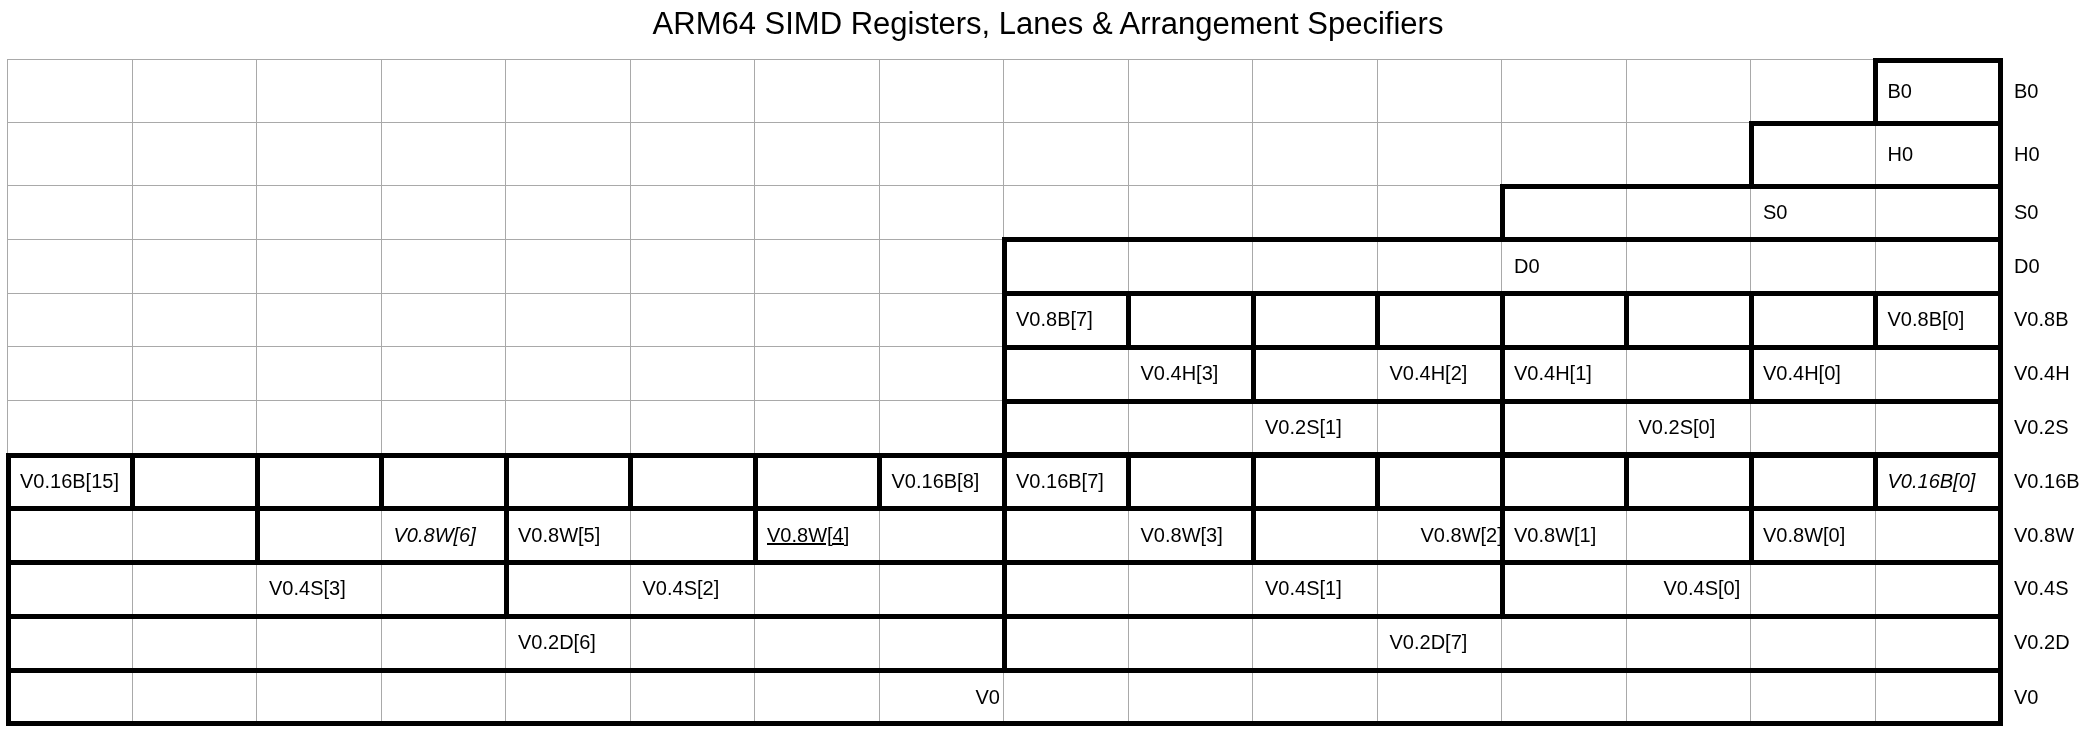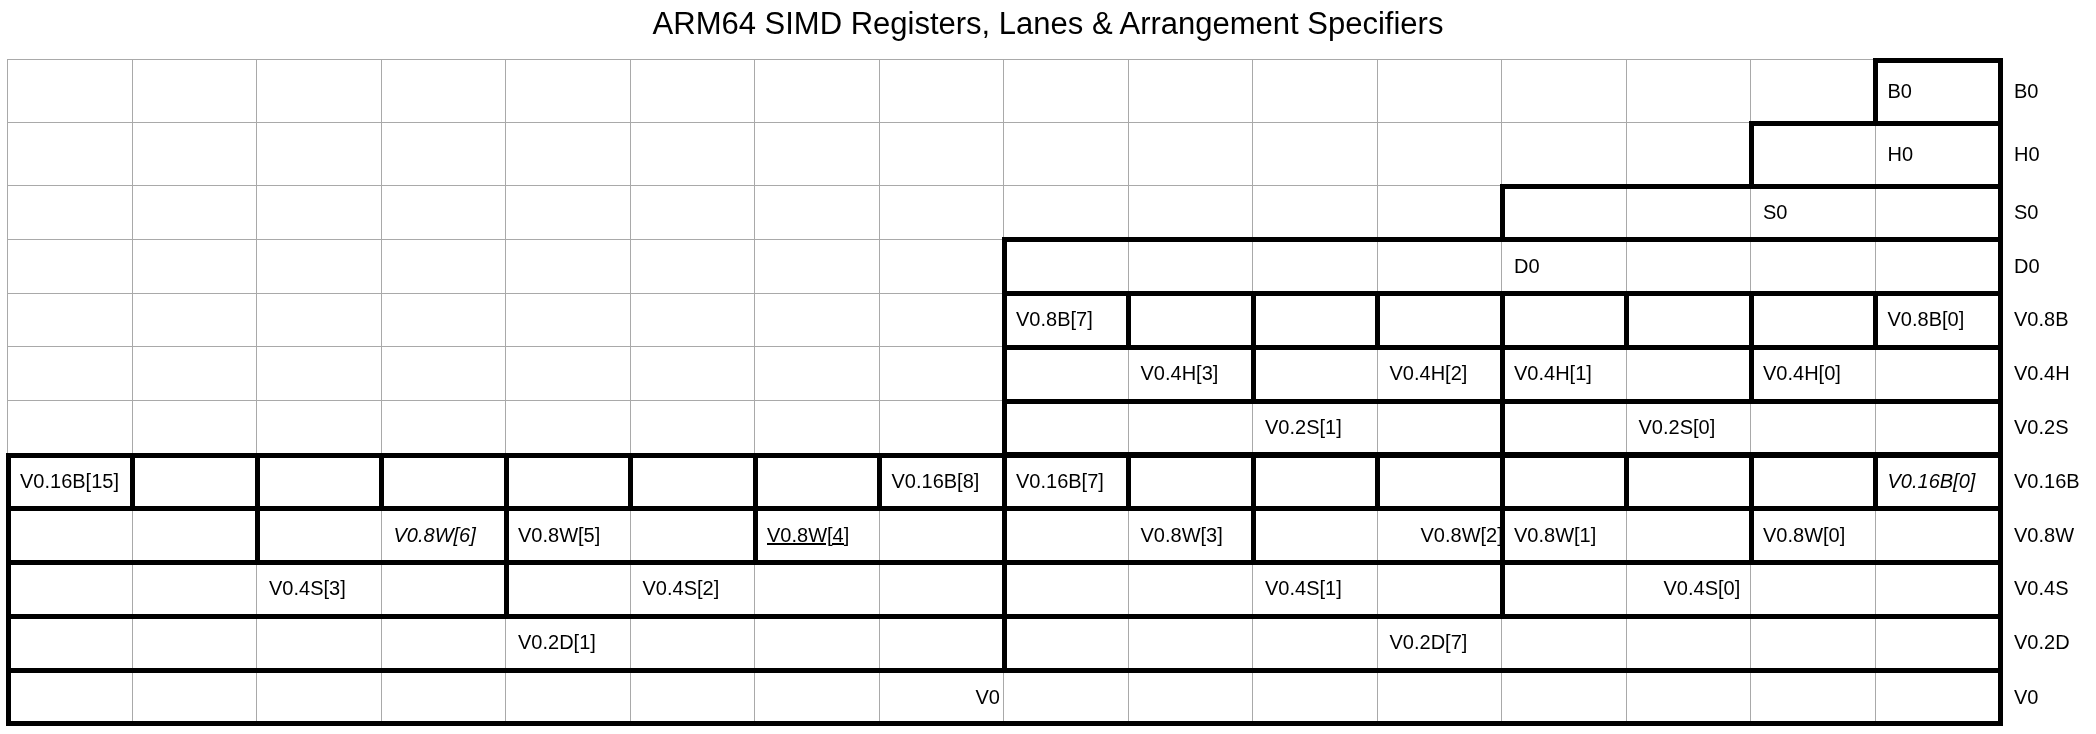--- a/index.html
+++ b/index.html
@@ -352,21 +352,21 @@
           <div class="cell"></div>
           <div class="cell"></div>
           <div class="cell"></div>
           <div class="cell"></div>
           <div class="cell"></div>
           <div class="cell"></div>
           <div class="cell"></div>
           <div class="cell"></div>
         </div>
         <div class="box" style="left: -2.5px; top: -2.5px; width: 1001px; height: 58.8px;"></div>
-        <div class="lane-label" style="left: 510px;">V0.2D[1]</div>
+        <div class="lane-label" style="left: 510px;">V0.2D[6]</div>
         <div class="box" style="left: 993.5px; top: -2.5px; width: 1001px; height: 58.8px;"></div>
         <div class="lane-label" style="left: 1381.5px;">V0.2D[7]</div>
         <div class="row-label">V0.2D</div>
       </div>
       <div class="row" style="top: 610.2px; height: 53.8px;">
         <div class="cells">
           <div class="cell"></div>
           <div class="cell"></div>
           <div class="cell"></div>
           <div class="cell"></div>

